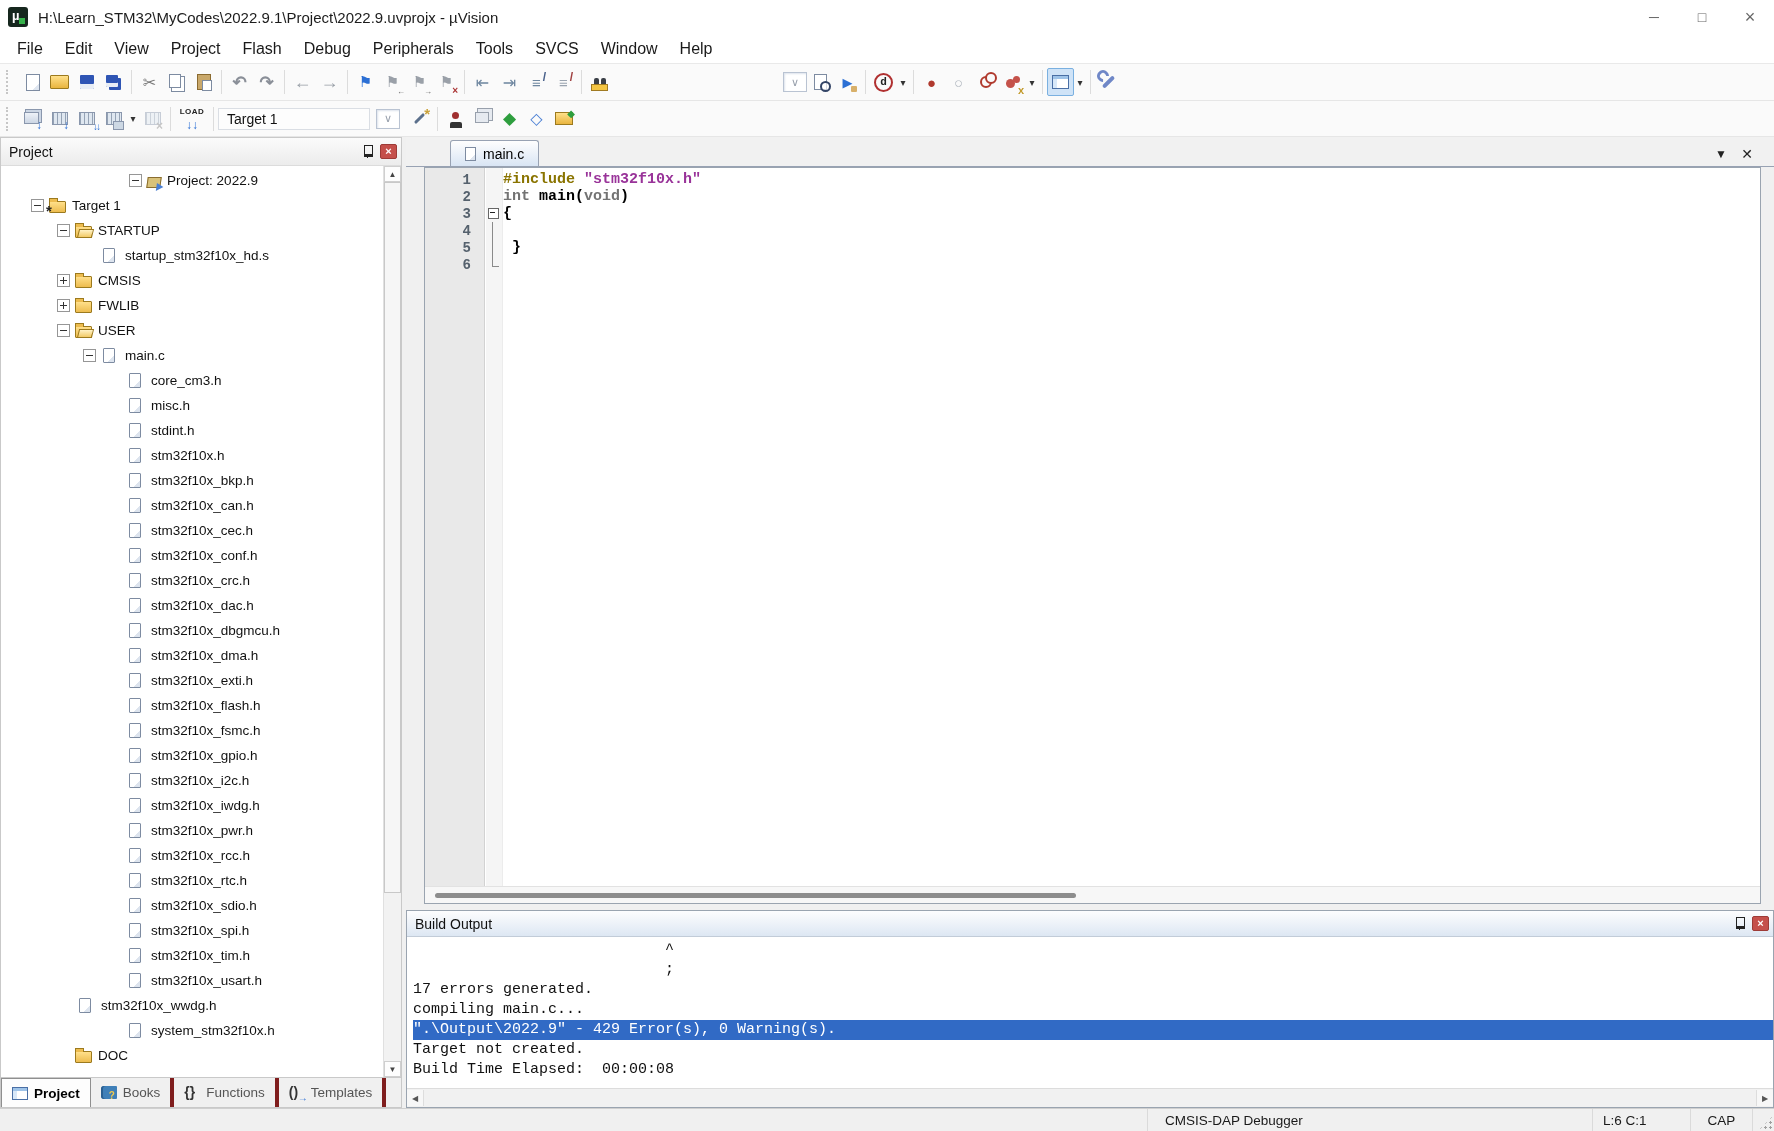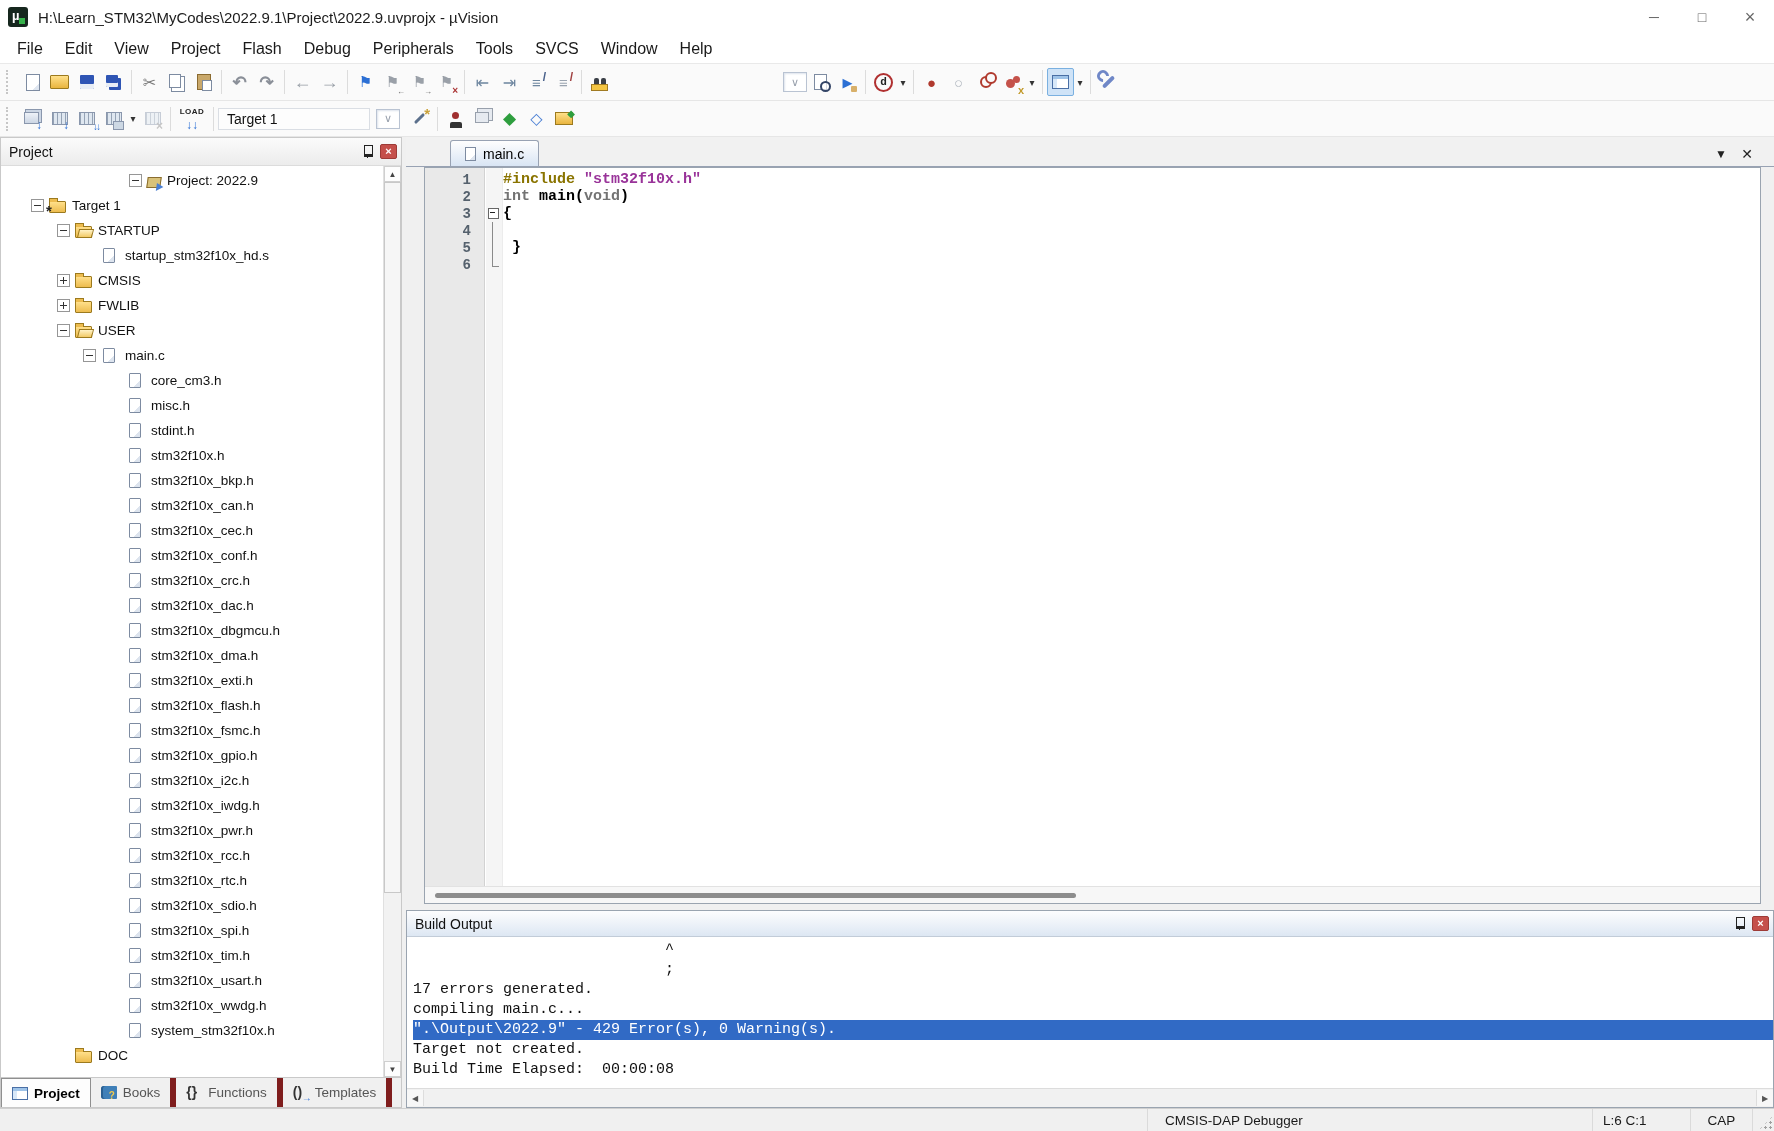--- a/index.html
+++ b/index.html
@@ -133,21 +133,21 @@
   .tree-ic[data-name="project-icon"] { width:14px; height:11px; flex-basis:14px; background:#d9c27a; border:1px solid #8a6d2f; transform:skewX(-8deg); margin-top:3px; }
   .tree-ic[data-name="project-icon"]::after { content:""; position:absolute; right:-4px; bottom:-4px; width:0; height:0; border-left:7px solid #4a7fd4; border-top:4px solid transparent; border-bottom:4px solid transparent; }
   .tlabel { overflow:hidden; }
 
   .vscroll { position:absolute; right:0; top:0; bottom:0; width:18px; background:#f2f2f2; border-left:1px solid #e0e0e0; }
   .sbtn { position:absolute; left:0; right:0; height:16px; background:#fdfdfd; border:1px solid #cfcfcf; display:flex; align-items:center; justify-content:center; font-size:8px; color:#444; }
   .sbtn.up { top:0; }  .sbtn.down { bottom:0; }
   .vthumb { position:absolute; left:0; right:0; top:16px; height:78%; background:#f6f6f6; border:1px solid #c8c8c8; }
 
   .ptabs { height:30px; flex:0 0 30px; background:#f0f0f0; border-top:1px solid #c9c9c9; display:flex; align-items:stretch; }
-  .btab { display:flex; align-items:center; gap:6px; padding:0 10px; font-size:13.5px; color:#555; border-right:6px solid #7f1d1d; position:relative; }
+  .btab { display:flex; align-items:center; gap:6px; padding:0 10px; font-size:13.5px; color:#555; border-right:4px solid #7f1d1d; position:relative; }
   .btab.active { background:#fdfdfd; border:1px solid #8f8f8f; border-bottom:none; color:#000; font-weight:bold; }
   .btab-ic { width:16px; height:13px; position:relative; flex:0 0 16px; }
   .btab-ic[data-name="project-tab-icon"] { background:#fff; border:1px solid #4a6fa5; box-shadow:inset 0 3px 0 #9ec3e8, inset 4px 0 0 #d8e8f8; }
   .btab-ic[data-name="books-tab-icon"] { background:#3f7fb8; border-radius:3px 1px 1px 3px; box-shadow:inset 2px 0 0 #2a5f92; }
   .btab-ic[data-name="books-tab-icon"]::after { content:"?"; position:absolute; right:2px; bottom:-2px; color:#f2c94c; font-size:10px; font-weight:bold; }
   .btab-ic[data-name="functions-tab-icon"] { border:none; }
   .btab-ic[data-name="functions-tab-icon"]::before { content:"{}"; font-size:14px; font-weight:bold; color:#333; position:absolute; top:-2px; }
   .btab-ic[data-name="templates-tab-icon"]::before { content:"()"; font-size:14px; font-weight:bold; color:#333; position:absolute; top:-2px; }
   .btab-ic[data-name="templates-tab-icon"]::after { content:"→"; position:absolute; right:-3px; bottom:-4px; color:#2b6fd4; font-size:10px; font-weight:bold; }
 
@@ -587,21 +587,21 @@
             <span class="tree-ic" data-name="file-icon"></span>
             <span class="tlabel" data-name="tree-item-label">stm32f10x_tim.h</span>
           </div>
 
           <div class="trow" data-name="tree-item" style="padding-left: 108px;">
             <span class="exp blank" data-name="tree-expander"></span>
             <span class="tree-ic" data-name="file-icon"></span>
             <span class="tlabel" data-name="tree-item-label">stm32f10x_usart.h</span>
           </div>
 
-          <div class="trow" data-name="tree-item" style="padding-left: 108px;">
+          <div class="trow" data-name="tree-item" style="padding-left: 58px;">
             <span class="exp blank" data-name="tree-expander"></span>
             <span class="tree-ic" data-name="file-icon"></span>
             <span class="tlabel" data-name="tree-item-label">stm32f10x_wwdg.h</span>
           </div>
 
           <div class="trow" data-name="tree-item" style="padding-left: 108px;">
             <span class="exp blank" data-name="tree-expander"></span>
             <span class="tree-ic" data-name="file-icon"></span>
             <span class="tlabel" data-name="tree-item-label">system_stm32f10x.h</span>
           </div>

